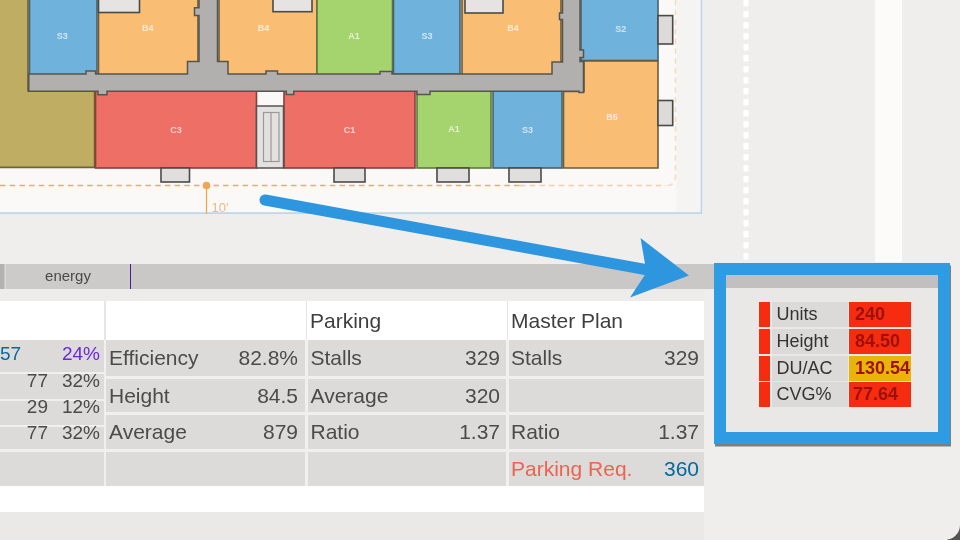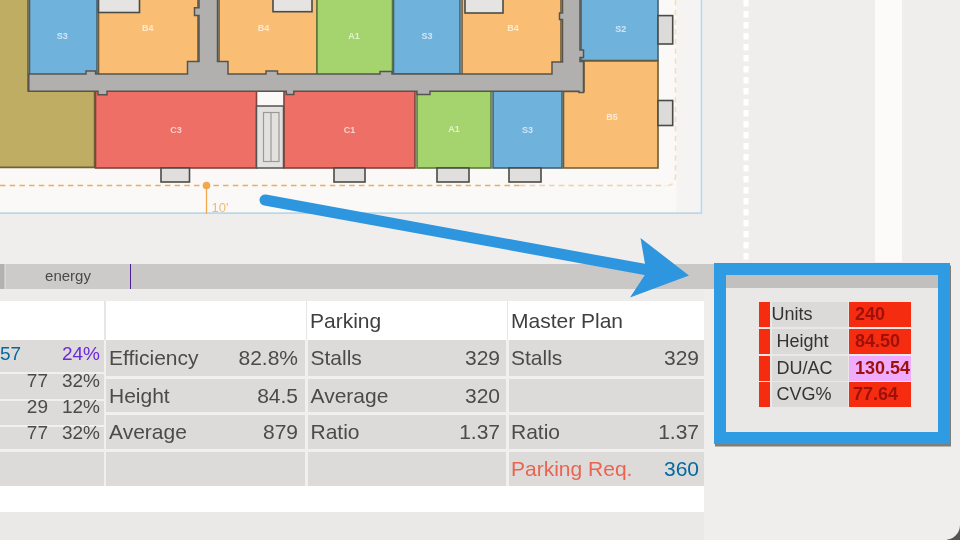--- a/index.html
+++ b/index.html
@@ -189,35 +189,35 @@
 
 <div class="abs" style="left:0px;top:512px;width:704px;height:28px;background:#EAE9E7;"></div>
 
 <div class="abs" style="left:714px;top:263px;width:236px;height:181px;box-sizing:border-box;
      background:#E9E8E6;border:12px solid #2F9BE3;box-shadow:1px 2.5px 0 rgba(80,79,73,0.7);"></div>
 
 <div class="abs" style="left:726px;top:275px;width:212px;height:13px;background:#C1C0BE;"></div>
 
 <div class="abs" style="left:759px;top:302px;width:11px;height:25px;background:#F52C10;"></div>
 
-<div class="abs" style="left:771.5px;top:302px;width:76px;height:25px;background:#DBDAD8;font-size:18px;color:#333333;line-height:25px;box-sizing:border-box;">Units</div>
+<div class="abs" style="left:771.5px;top:302px;width:76px;height:25px;background:#DBDAD8;font-size:18px;color:#333333;line-height:25px;padding-left:5px;box-sizing:border-box;">Units</div>
 
 <div class="abs" style="left:849px;top:302px;width:62px;height:25px;background:#F52C10;font-size:18px;font-weight:bold;color:#9E100A;line-height:25px;padding-left:6px;box-sizing:border-box;">240</div>
 
 <div class="abs" style="left:759px;top:328.8px;width:11px;height:25px;background:#F52C10;"></div>
 
 <div class="abs" style="left:771.5px;top:328.8px;width:76px;height:25px;background:#DBDAD8;font-size:18px;color:#333333;line-height:25px;padding-left:5px;box-sizing:border-box;">Height</div>
 
 <div class="abs" style="left:849px;top:328.8px;width:62px;height:25px;background:#F52C10;font-size:18px;font-weight:bold;color:#9E100A;line-height:25px;padding-left:6px;box-sizing:border-box;">84.50</div>
 
 <div class="abs" style="left:759px;top:355.6px;width:11px;height:25px;background:#F52C10;"></div>
 
 <div class="abs" style="left:771.5px;top:355.6px;width:76px;height:25px;background:#DBDAD8;font-size:18px;color:#333333;line-height:25px;padding-left:5px;box-sizing:border-box;">DU/AC</div>
 
-<div class="abs" style="left:849px;top:355.6px;width:62px;height:25px;background:#f0abfc;font-size:18px;font-weight:bold;color:#9E100A;line-height:25px;padding-left:6px;box-sizing:border-box;">130.54</div>
+<div class="abs" style="left:849px;top:355.6px;width:62px;height:25px;background:#eab308;font-size:18px;font-weight:bold;color:#9E100A;line-height:25px;padding-left:6px;box-sizing:border-box;">130.54</div>
 
 <div class="abs" style="left:759px;top:382.4px;width:11px;height:25px;background:#F52C10;"></div>
 
 <div class="abs" style="left:771.5px;top:382.4px;width:76px;height:25px;background:#DBDAD8;font-size:18px;color:#333333;line-height:25px;padding-left:5px;box-sizing:border-box;">CVG%</div>
 
 <div class="abs" style="left:849px;top:382.4px;width:62px;height:25px;background:#F52C10;font-size:18px;font-weight:bold;color:#9E100A;line-height:25px;padding-left:4px;box-sizing:border-box;">77.64</div>
 
 <svg class="abs" style="left:0px;top:0px;pointer-events:none;z-index:60;" width="960" height="540" viewBox="0 0 960 540">
   <line x1="265" y1="200" x2="648" y2="270" stroke="#2E96DE" stroke-width="11" stroke-linecap="round"></line>
   <polygon points="689,275.5 640.5,238 646.5,272.5 630,297.5" fill="#2E96DE"></polygon>

